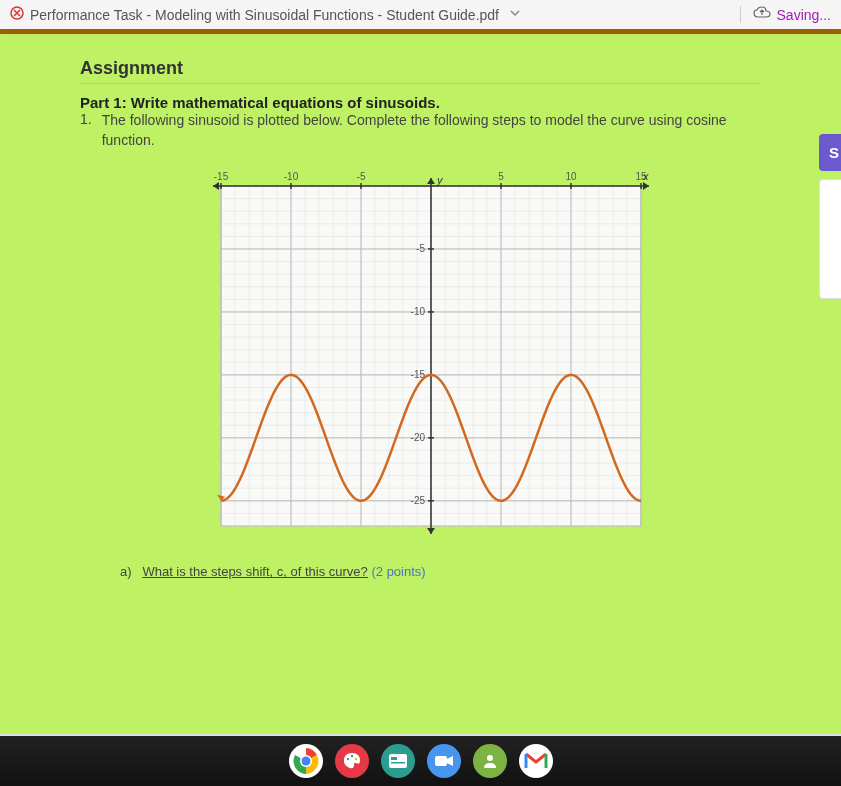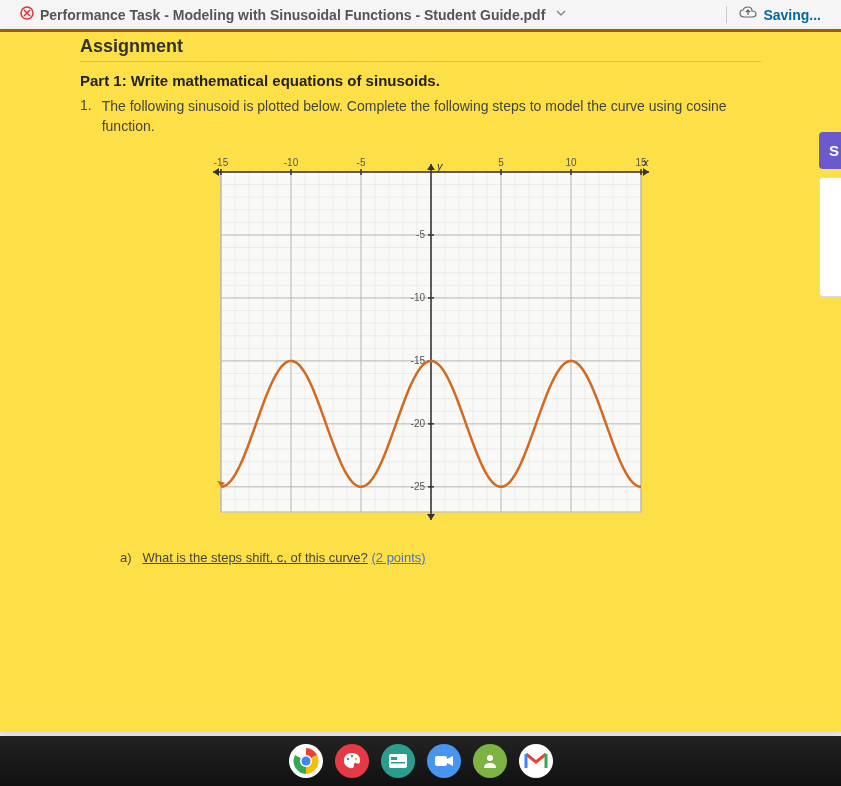--- a/index.html
+++ b/index.html
@@ -6,56 +6,54 @@
     body {
       font-family: Arial, sans-serif;
       background: #e8e8e8;
       width: 841px;
       height: 786px;
       overflow: hidden;
       position: relative;
     }
     .header {
       background: #f5f5f5;
-      border-bottom: 3px solid #a16207;
-      padding: 6px 20px;
+      border-bottom: 5px solid #a16207;
+      padding: 6px 10px;
       display: flex;
       align-items: center;
       justify-content: space-between;
       font-size: 14px;
       color: #555;
-      font-weight: bold;
     }
     .header-left { display: flex; align-items: center; gap: 6px; }
     .pdf-icon { color: #d33; font-size: 14px; }
     .header-title { color: #555; }
     .dropdown-chevron { color: #888; cursor: pointer; font-size: 12px; margin-left: 4px; }
-    .header-right { display: flex; align-items: center; gap: 6px; color: #0369a1; border-left: 1px solid #ccc; padding-left: 12px; }
+    .header-right { display: flex; align-items: center; gap: 6px; color: #a21caf; border-left: 1px solid #ccc; padding-left: 12px; }
     .cloud-icon { font-size: 14px; }
     .content-wrap {
-      background: #fde047;
+      background: #bef264;
       margin: 0 0 0 0;
-      padding: 4px 80px 0 80px;
+      padding: 24px 80px 0 80px;
       height: 700px;
       box-shadow: 0 0 8px rgba(0,0,0,0.1);
       position: relative;
     }
     .assignment-title {
       font-size: 18px;
       font-weight: bold;
       color: #333;
       border-bottom: 1px solid #bbb;
       padding-bottom: 4px;
       margin-bottom: 10px;
     }
     .part-title {
       font-size: 15px;
       font-weight: bold;
       color: #222;
-      margin-bottom: 8px;
     }
     .question-row { display: flex; gap: 10px; font-size: 14px; color: #444; margin-bottom: 16px; }
     .question-num { flex-shrink: 0; }
     .question-text { line-height: 1.4; }
     .side-btn {
       position: absolute;
       right: -2px;
       top: 100px;
       background: #6a5acd;
       color: #fff;
@@ -85,21 +83,21 @@
     .chart-svg {
       width: 480px;
       height: 380px;
     }
     .sub-question {
       font-size: 13px;
       color: #444;
       margin-top: 18px;
       margin-left: 40px;
     }
-    .sub-question .points { color: #4a72c8; text-decoration: underline; }
+    .sub-question .points { color: #4a72c8; }
     .taskbar {
       position: absolute;
       bottom: 0;
       left: 0;
       right: 0;
       height: 50px;
       background: linear-gradient(#222, #111);
       display: flex;
       justify-content: center;
       align-items: center;

